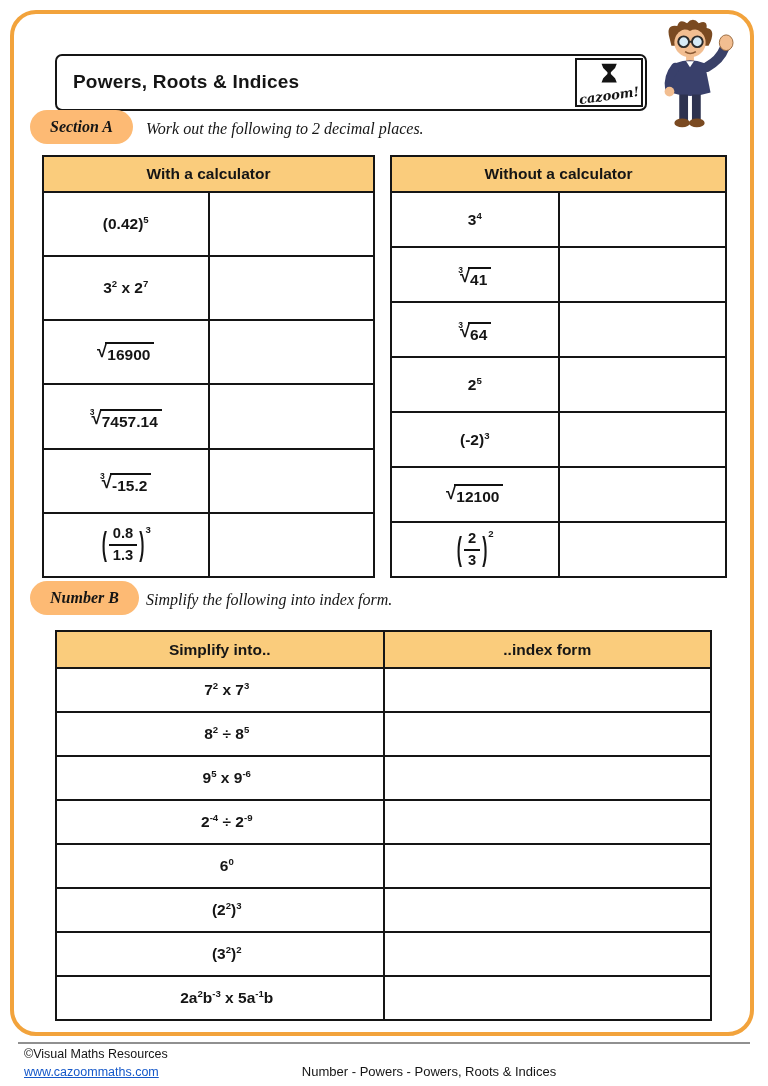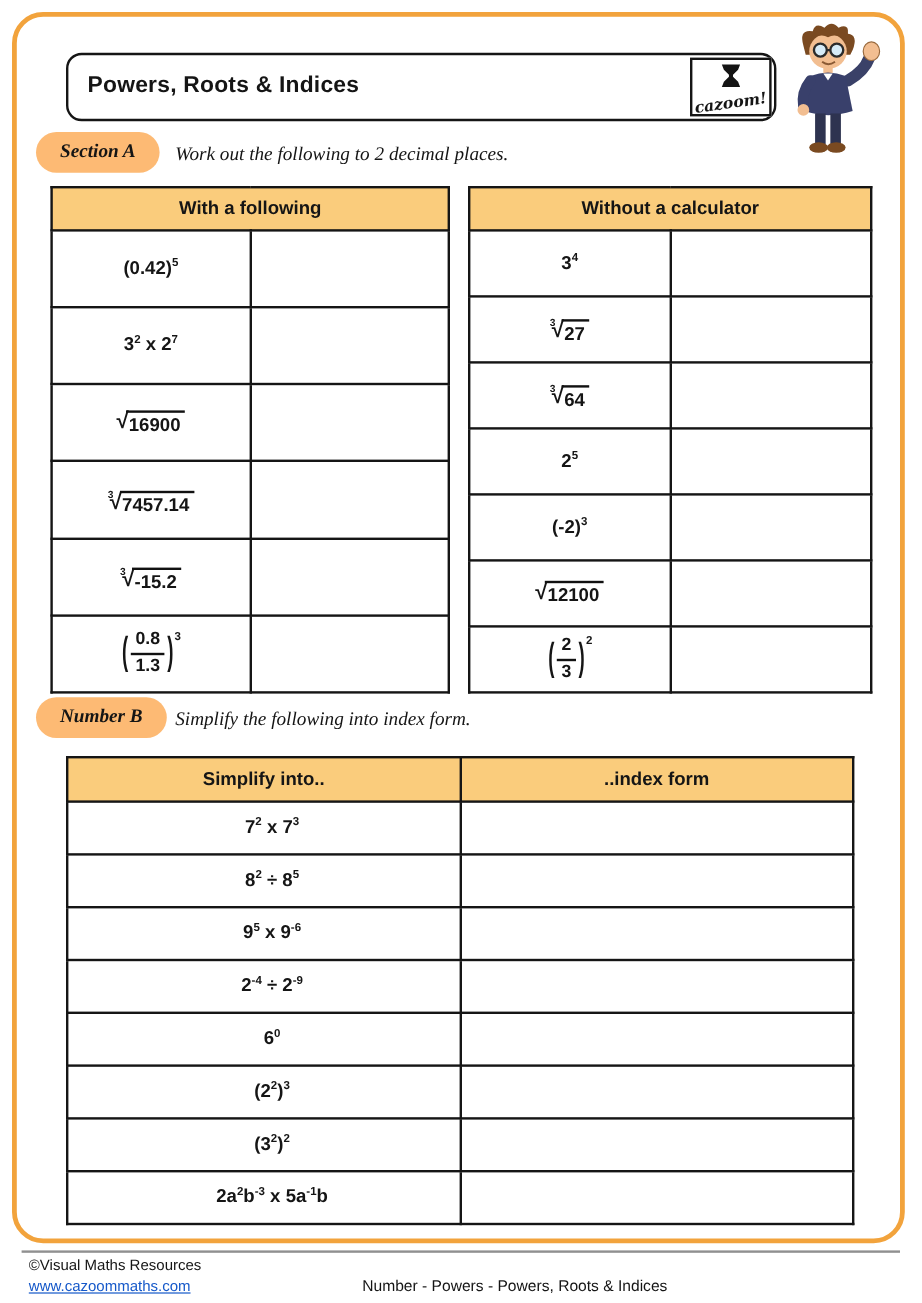--- a/index.html
+++ b/index.html
@@ -7,22 +7,22 @@
     width:768px; height:1086px; position:relative; overflow:hidden;
     background:#ffffff; color:#151515;
     font-family:"Liberation Sans", sans-serif;
   }
   .frame {
     position:absolute; left:10px; top:10px; width:744px; height:1026px;
     border:4px solid #F2A33C; border-radius:26px; box-sizing:border-box;
   }
   
   .header-box {
-    position:absolute; left:55px; top:44px; width:592px; height:57px;
-    border:2.5px solid #151515; border-radius:13px; background:#fff; box-sizing:border-box;
+    position:absolute; left:55px; top:54px; width:592px; height:57px;
+    border:2.5px solid #151515; border-radius:7px; background:#fff; box-sizing:border-box;
   }
   .page-title { position:absolute; left:16px; top:0; line-height:51px; font-size:19px; font-weight:bold; letter-spacing:.2px; }
   .logo-box {
     position:absolute; right:2px; top:2px; bottom:2px; width:68px;
     border:2.5px solid #151515; background:#fff; box-sizing:border-box; text-align:center;
   }
   .logo-mark { margin-top:3px; height:22px; }
   .logo-text { font-family:"DejaVu Serif", serif; font-style:italic; font-weight:bold; font-size:13px; transform:rotate(-8deg); margin-top:-1px; }
   .mascot { position:absolute; left:646px; top:16px; z-index:5; }
   
@@ -105,21 +105,21 @@
 <div class="instruction instr-a">Work out the following to 2 decimal places.</div>
 
 <div class="tables-a">
   <table class="ta ta-left">
     <colgroup>
         <col style="width:50%">
         <col style="width:50%">
       </colgroup>
     <thead>
       <tr>
-          <th colspan="2">With a following</th>
+          <th colspan="2">With a calculator</th>
         </tr>
     </thead>
     <tbody>
 
         <tr>
           <td class="expr"><span>(0.42)<sup>5</sup></span></td>
           <td class="ans"></td>
         </tr>
 
         <tr>
@@ -176,21 +176,21 @@
 
         <tr>
           <td class="expr"><span>3<sup>4</sup></span></td>
           <td class="ans"></td>
         </tr>
 
         <tr>
           <td class="expr"><span><span class="root">
                 <span class="ridx">3</span>
                 <span class="rsgn">√</span>
-                <span class="rbar">27</span>
+                <span class="rbar">41</span>
               </span></span></td>
           <td class="ans"></td>
         </tr>
 
         <tr>
           <td class="expr"><span><span class="root">
                 <span class="ridx">3</span>
                 <span class="rsgn">√</span>
                 <span class="rbar">64</span>
               </span></span></td>

